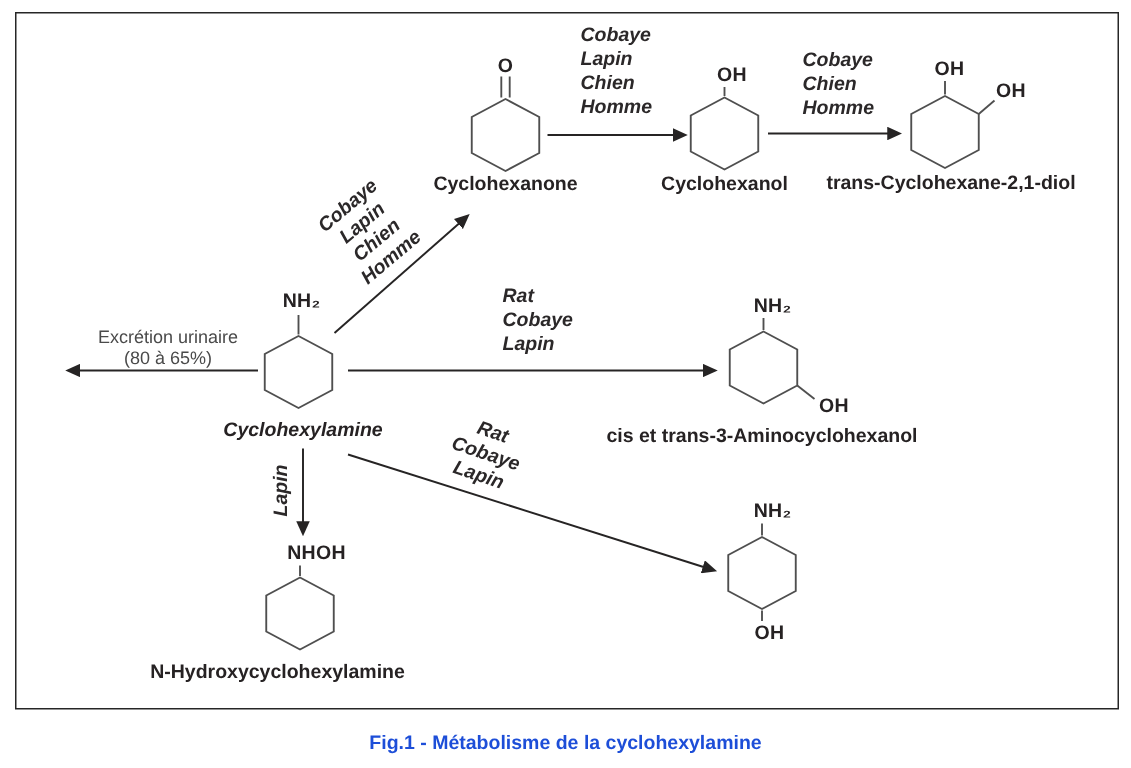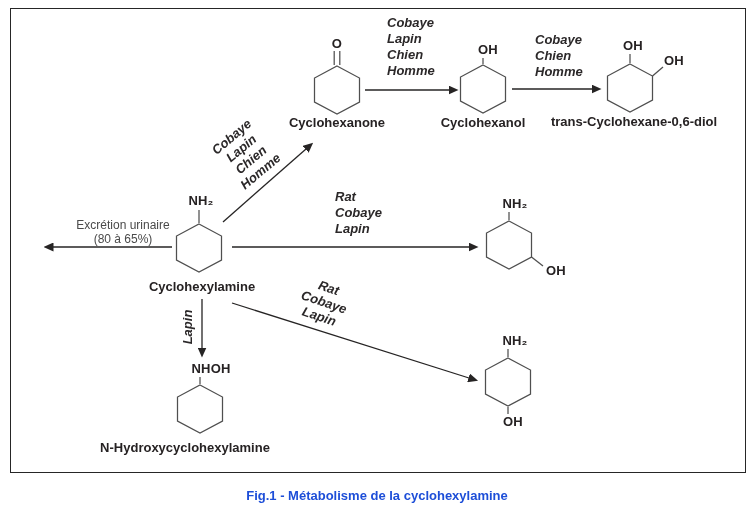--- a/index.html
+++ b/index.html
@@ -114,22 +114,23 @@
   <div class="lbl formula" style="left:674px; top:61px;">OH</div>
   <div class="lbl formula" style="left:201px; top:201px;">NH₂</div>
   <div class="lbl formula" style="left:515px; top:204px;">NH₂</div>
   <div class="lbl formula" style="left:556px; top:271px;">OH</div>
   <div class="lbl formula" style="left:211px; top:369px;">NHOH</div>
   <div class="lbl formula" style="left:515px; top:341px;">NH₂</div>
   <div class="lbl formula" style="left:513px; top:422px;">OH</div>
 
   <div class="lbl mol-name" style="left:337px; top:123px;">Cyclohexanone</div>
   <div class="lbl mol-name" style="left:483px; top:123px;">Cyclohexanol</div>
-  <div class="lbl mol-name" style="left:634px; top:122px;">trans-Cyclohexane-0,6-diol</div>
-  <div class="lbl mol-name" style="left:202px; top:287px;">Cyclohexylamine</div>
+  <div class="lbl mol-name" style="left:634px; top:122px;">trans-Cyclohexane-2,1-diol</div>
+  <div class="lbl mol-name" style="left:202px; top:287px;font-style:italic;">Cyclohexylamine</div>
+  <div class="lbl mol-name" style="left:508px; top:291px;">cis et trans-3-Aminocyclohexanol</div>
   <div class="lbl mol-name" style="left:185px; top:448px;text-align:right;">N-Hydroxycyclohexylamine</div>
 
   <div class="species-rot rotA" style="left:246px; top:154px;">
     <div>Cobaye</div>
     <div>Lapin</div>
     <div>Chien</div>
     <div>Homme</div>
   </div>
 
   <div class="species" style="left:387px; top:15px;">
@@ -154,20 +155,20 @@
   <div class="species-rot rotE" style="left:324px; top:302px;">
     <div>Rat</div>
     <div>Cobaye</div>
     <div>Lapin</div>
   </div>
 
   <div class="species-rot rotF" style="left:187px; top:327px;">
     <div>Lapin</div>
   </div>
 
-  <div class="excretion" style="left:123px; top:232px;">
+  <div class="excretion" style="left:112px; top:232px;">
     <div>Excrétion urinaire</div>
     <div>(80 à 65%)</div>
   </div>
 
   <div class="caption">Fig.1 - Métabolisme de la cyclohexylamine</div>
 
 </div>
 
 </body></html>

